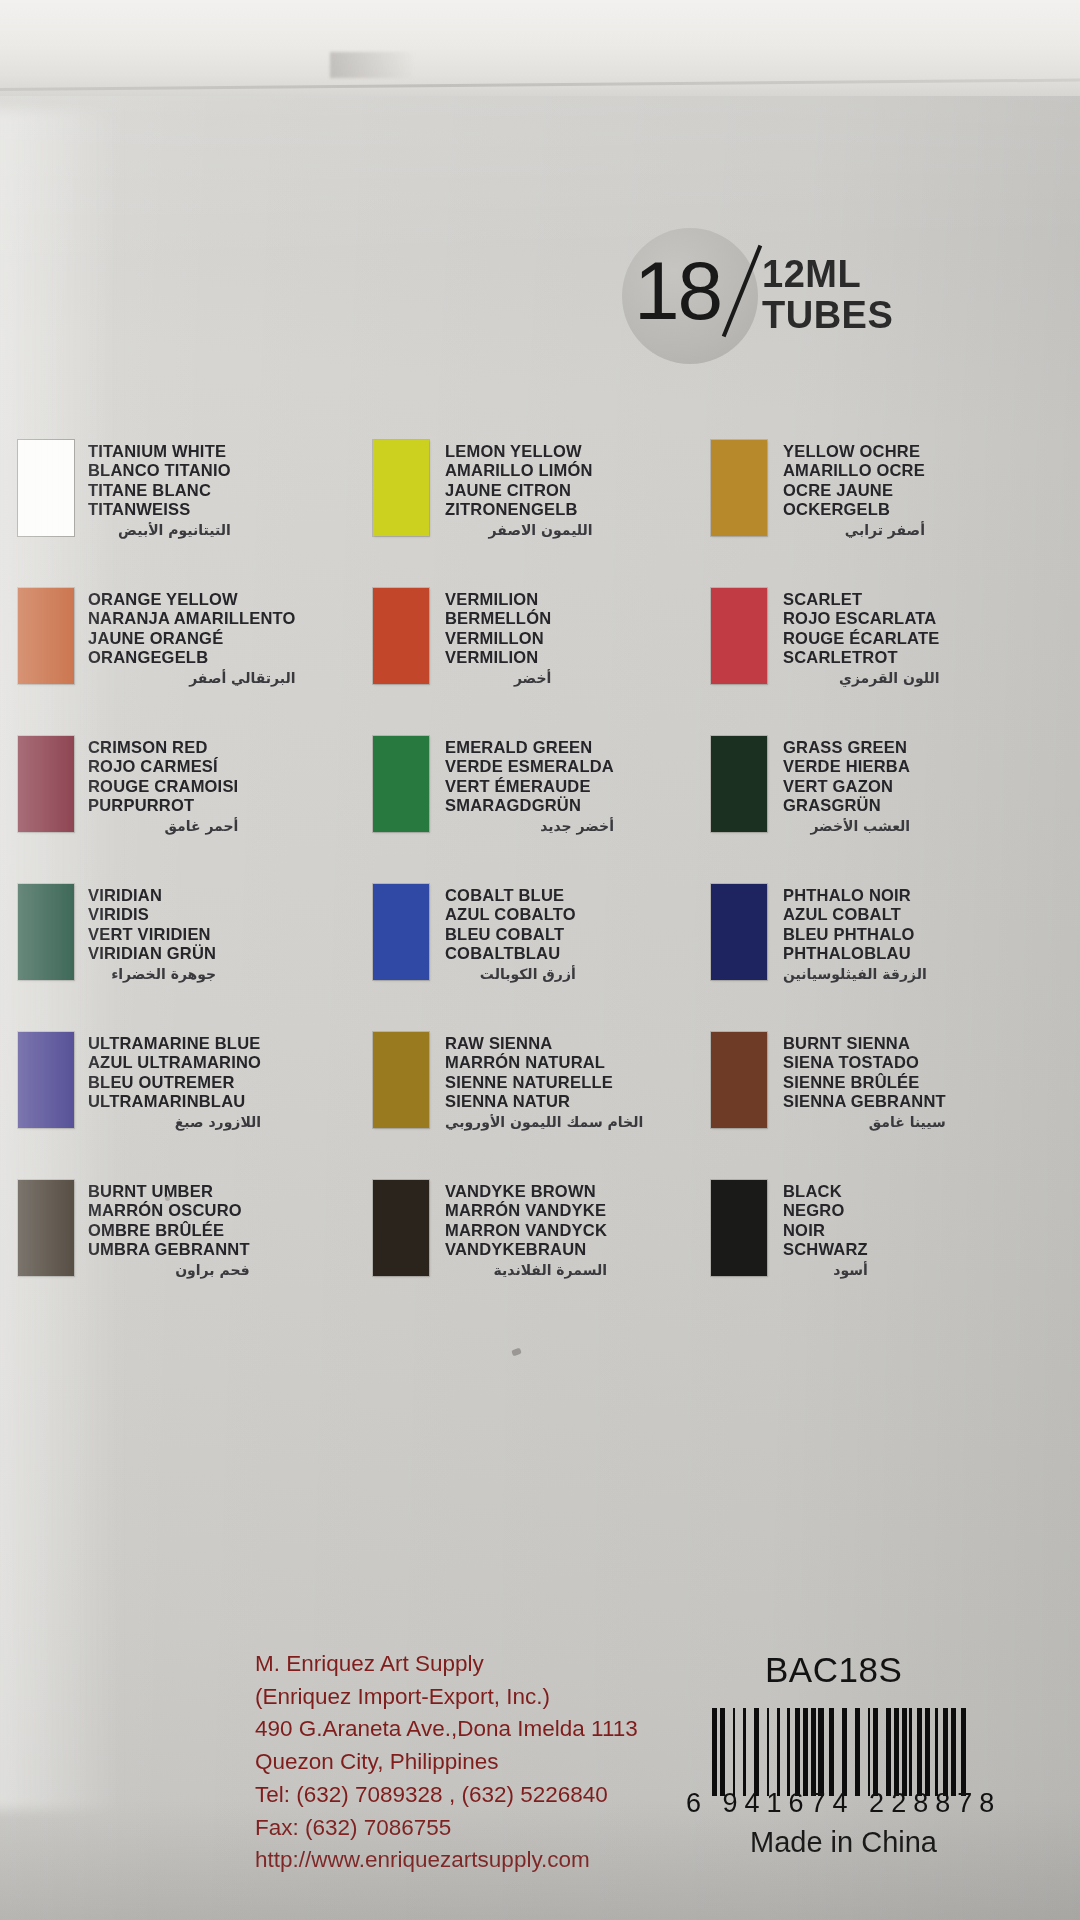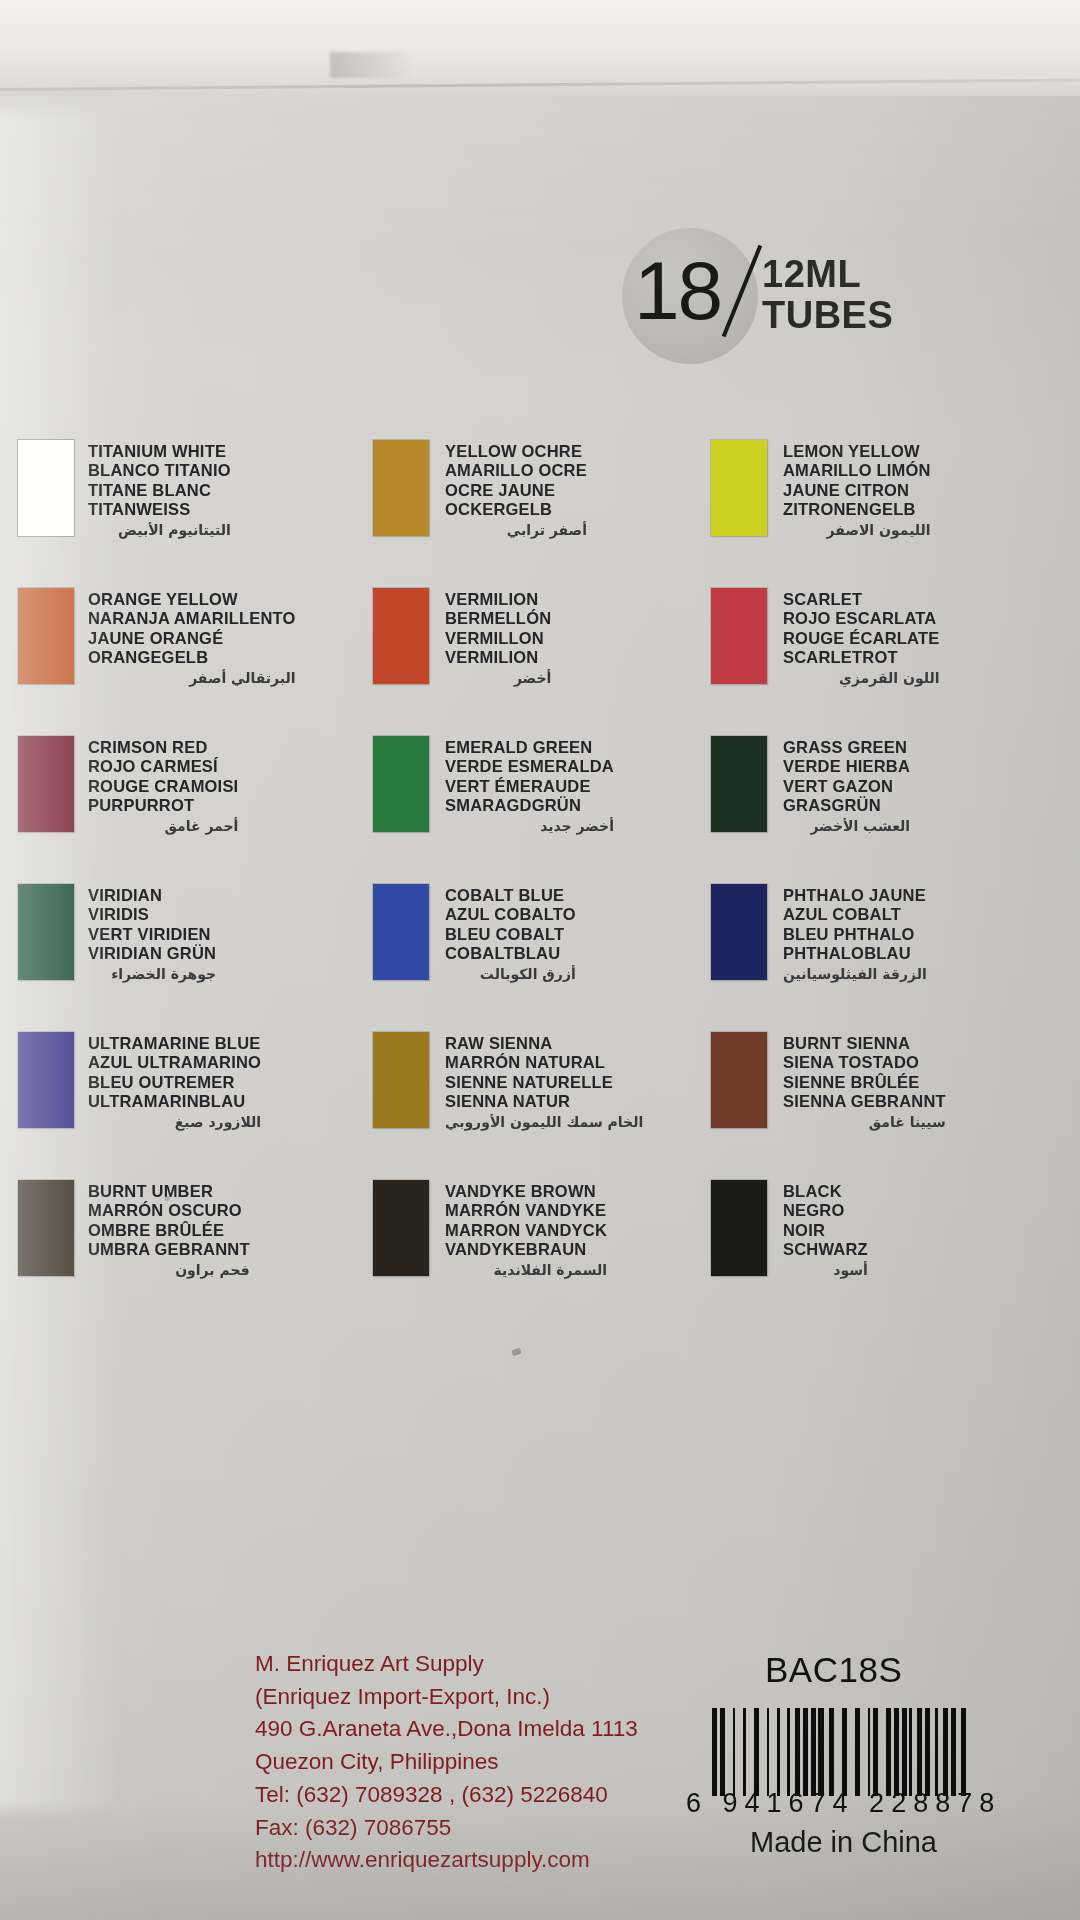--- a/index.html
+++ b/index.html
@@ -149,40 +149,40 @@
     <div class="cell c1">
       <div class="chip outline" style="background: rgb(253, 253, 251);"></div>
       <div class="names">
         <div class="n">TITANIUM WHITE</div>
         <div class="n">BLANCO TITANIO</div>
         <div class="n">TITANE BLANC</div>
         <div class="n">TITANWEISS</div>
         <div class="ar">التيتانيوم الأبيض</div>
       </div>
     </div>
+    <div class="cell c2">
+      <div class="chip" style="background: rgb(204, 209, 31);"></div>
+      <div class="names">
+        <div class="n">LEMON YELLOW</div>
+        <div class="n">AMARILLO LIMÓN</div>
+        <div class="n">JAUNE CITRON</div>
+        <div class="n">ZITRONENGELB</div>
+        <div class="ar">الليمون الاصفر</div>
+      </div>
+    </div>
     <div class="cell c3">
       <div class="chip" style="background: rgb(184, 137, 43);"></div>
       <div class="names">
         <div class="n">YELLOW OCHRE</div>
         <div class="n">AMARILLO OCRE</div>
         <div class="n">OCRE JAUNE</div>
         <div class="n">OCKERGELB</div>
         <div class="ar">أصفر ترابي</div>
       </div>
     </div>
-    <div class="cell c2">
-      <div class="chip" style="background: rgb(204, 209, 31);"></div>
-      <div class="names">
-        <div class="n">LEMON YELLOW</div>
-        <div class="n">AMARILLO LIMÓN</div>
-        <div class="n">JAUNE CITRON</div>
-        <div class="n">ZITRONENGELB</div>
-        <div class="ar">الليمون الاصفر</div>
-      </div>
-    </div>
     <div class="cell c1">
       <div class="chip" style="background: rgb(195, 95, 50);"></div>
       <div class="names">
         <div class="n">ORANGE YELLOW</div>
         <div class="n">NARANJA AMARILLENTO</div>
         <div class="n">JAUNE ORANGÉ</div>
         <div class="n">ORANGEGELB</div>
         <div class="ar">البرتقالي أصفر</div>
       </div>
     </div>
@@ -252,21 +252,21 @@
         <div class="n">COBALT BLUE</div>
         <div class="n">AZUL COBALTO</div>
         <div class="n">BLEU COBALT</div>
         <div class="n">COBALTBLAU</div>
         <div class="ar">أزرق الكوبالت</div>
       </div>
     </div>
     <div class="cell c3">
       <div class="chip" style="background: rgb(30, 36, 96);"></div>
       <div class="names">
-        <div class="n">PHTHALO JAUNE</div>
+        <div class="n">PHTHALO NOIR</div>
         <div class="n">AZUL COBALT</div>
         <div class="n">BLEU PHTHALO</div>
         <div class="n">PHTHALOBLAU</div>
         <div class="ar">الزرقة الفيثلوسيانين</div>
       </div>
     </div>
     <div class="cell c1">
       <div class="chip" style="background: rgb(59, 52, 135);"></div>
       <div class="names">
         <div class="n">ULTRAMARINE BLUE</div>

